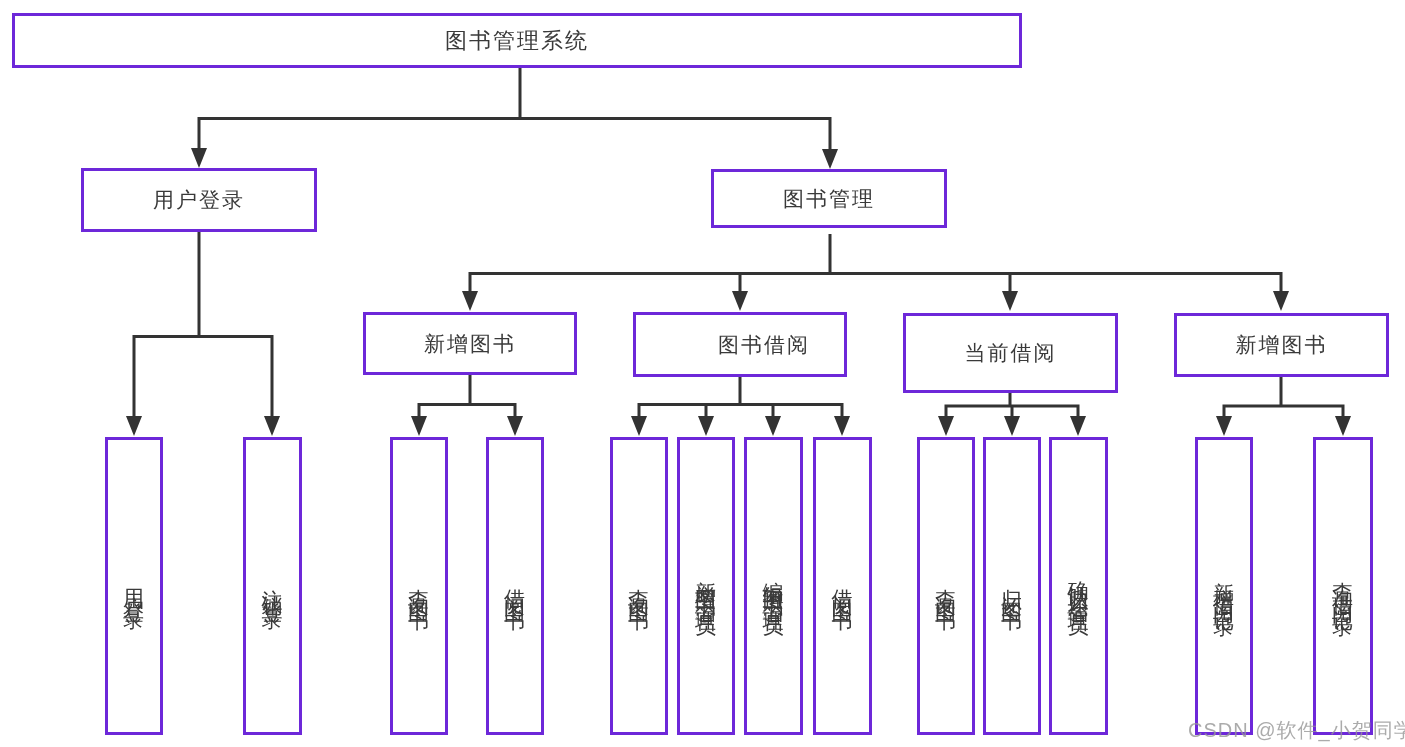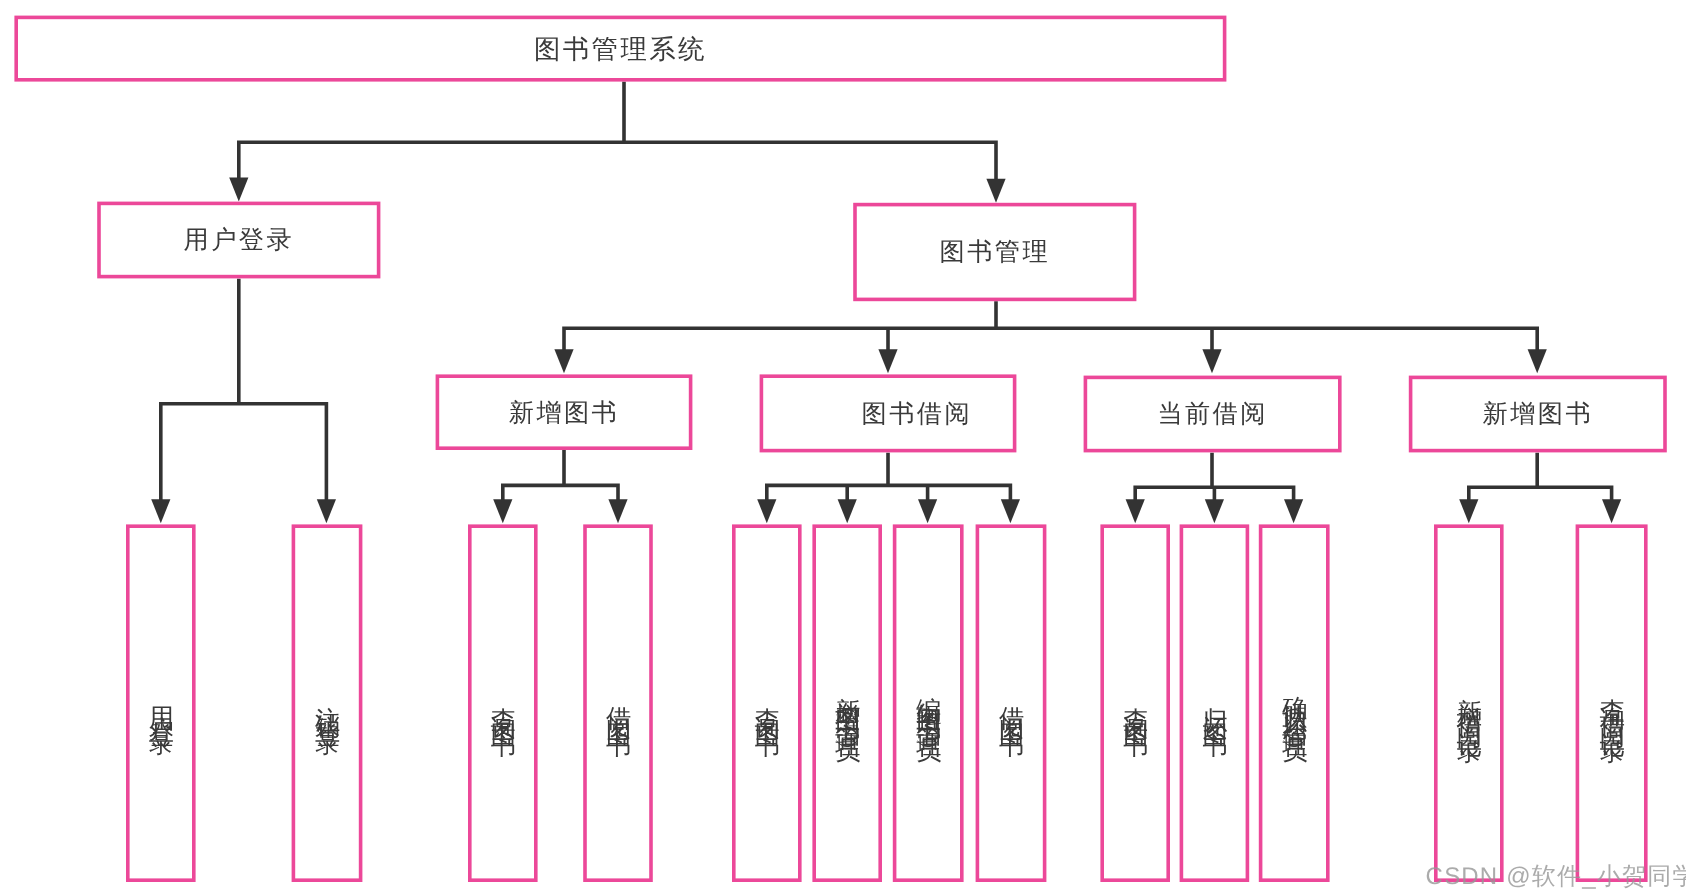--- a/index.html
+++ b/index.html
@@ -3,21 +3,21 @@
 <meta charset="utf-8">
 <style>
   html,body{margin:0;padding:0;background:#ffffff;}
   body{font-family:"Liberation Sans","DejaVu Sans",sans-serif;}
   .stage{
     position:relative;width:1405px;height:747px;background:#ffffff;overflow:hidden;
   }
   .connectors{position:absolute;left:0;top:0;}
   .box{
     position:absolute;box-sizing:border-box;
-    border:3px solid #ec4899;background:#ffffff;color:#3a3a3a;
+    border:3px solid #6d28d9;background:#ffffff;color:#3a3a3a;
     display:flex;align-items:center;justify-content:center;text-align:center;
   }
   .hbox{font-size:21px;letter-spacing:2px;white-space:nowrap;}
   .vbox{
     top:437px;height:298px;
     writing-mode:vertical-rl;text-orientation:mixed;
     font-size:21px;letter-spacing:7px;line-height:1.1;
   }
   .watermark{
     position:absolute;left:1188px;top:717px;z-index:5;
@@ -66,25 +66,25 @@
       <polygon points="1004,416 1020,416 1012,436"></polygon>
       <polygon points="1070,416 1086,416 1078,436"></polygon>
       <polygon points="1216,416 1232,416 1224,436"></polygon>
       <polygon points="1335,416 1351,416 1343,436"></polygon>
     </g>
   </svg>
 
   <div class="box hbox" style="left:12px;top:13px;width:1010px;height:55px;font-size:22px;">图书管理系统</div>
 
   <div class="box hbox" style="left:81px;top:168px;width:236px;height:64px;">用户登录</div>
-  <div class="box hbox" style="left:711px;top:169px;width:236px;height:82px;">图书管理</div>
+  <div class="box hbox" style="left:711px;top:169px;width:236px;height:59px;">图书管理</div>
 
   <div class="box hbox" style="left:363px;top:312px;width:214px;height:63px;">新增图书</div>
   <div class="box hbox" style="left:633px;top:312px;width:214px;height:65px;padding-left:48px;">图书借阅</div>
-  <div class="box hbox" style="left:903px;top:313px;width:215px;height:64px;">当前借阅</div>
+  <div class="box hbox" style="left:903px;top:313px;width:215px;height:80px;">当前借阅</div>
   <div class="box hbox" style="left:1174px;top:313px;width:215px;height:64px;">新增图书</div>
 
   <div class="box vbox" style="left:105px;width:58px;">用户登录</div>
   <div class="box vbox" style="left:243px;width:59px;">注销登录</div>
 
   <div class="box vbox" style="left:390px;width:58px;">查询图书</div>
   <div class="box vbox" style="left:486px;width:58px;">借阅图书</div>
 
   <div class="box vbox" style="left:610px;width:58px;">查询图书</div>
   <div class="box vbox" style="left:677px;width:58px;letter-spacing:5px;">新增图书（管理员）</div>

